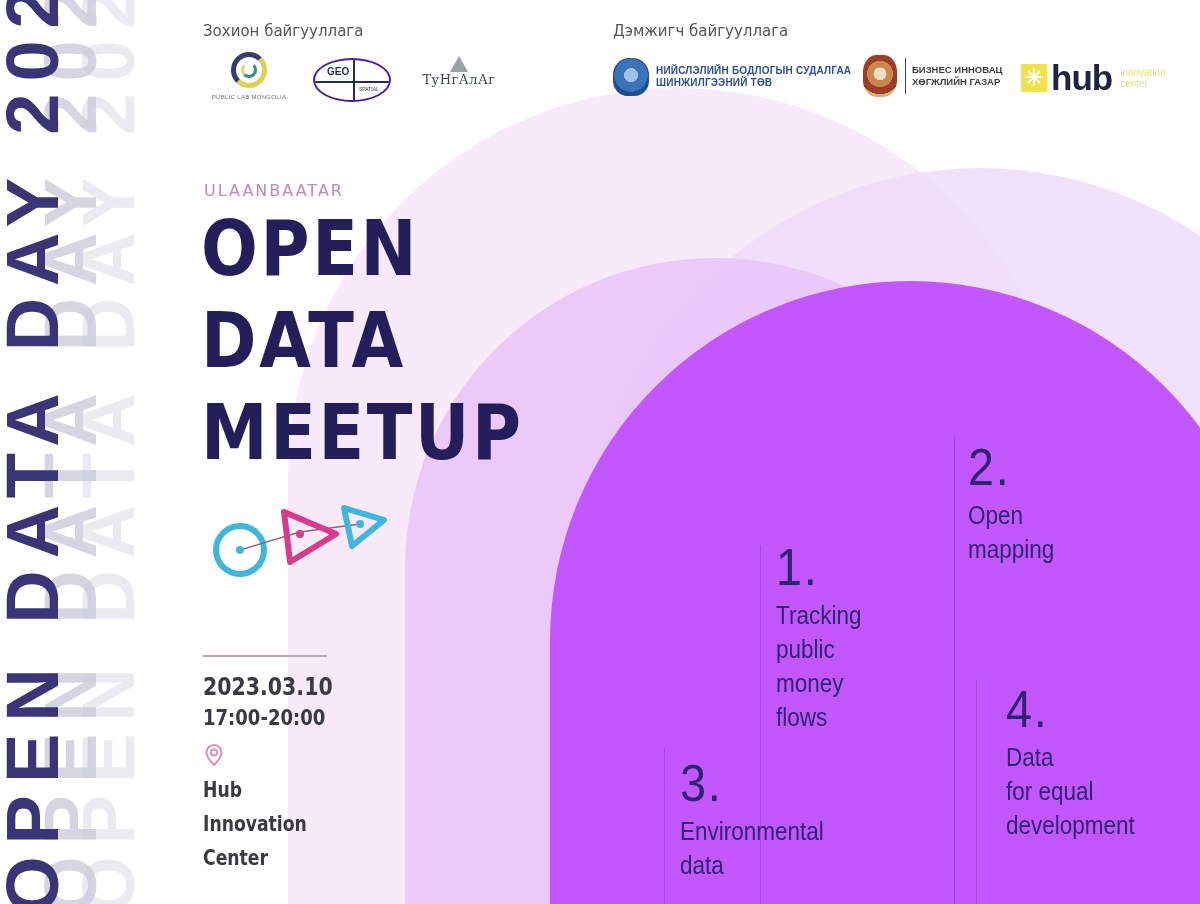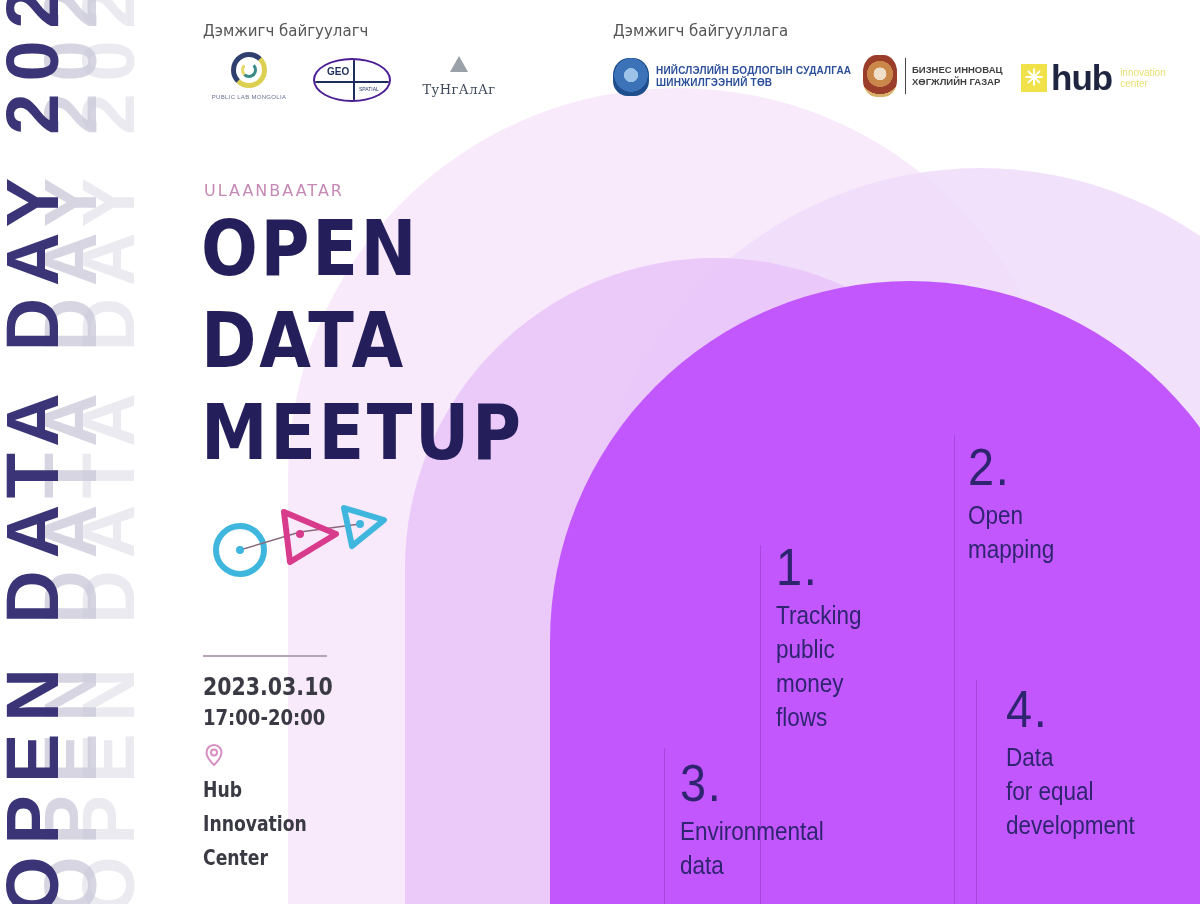--- a/index.html
+++ b/index.html
@@ -53,21 +53,21 @@
     left: 313px; top: 58px; width: 78px; height: 44px;
     border: 2px solid #4c1d95; border-radius: 50%; box-sizing: border-box; overflow: hidden;
   }
   .geo-vline { position: absolute; left: 38px; top: 0; width: 1.5px; height: 100%; background: #1e2e5c; }
   .geo-hline { position: absolute; left: 0; top: 21px; width: 100%; height: 1.5px; background: #1e2e5c; }
   .geo-txt { position: absolute; left: 12px; top: 6px; font-size: 10px; font-weight: 700; color: #1e2e5c; }
   .geo-sub { position: absolute; left: 44px; top: 26px; font-size: 5px; color: #1e2e5c; }
 
   .logo-tungalag { left: 413px; top: 56px; width: 92px; height: 46px; flex-direction: column; }
   .tg-tri { width: 0; height: 0; border-left: 9px solid transparent; border-right: 9px solid transparent; border-bottom: 16px solid #9aa1a8; }
-  .tg-txt { font-family: "DejaVu Serif", serif; font-size: 13px; color: #3e4a5a; letter-spacing: 0.5px; margin-top: 10px; }
+  .tg-txt { font-family: "DejaVu Serif", serif; font-size: 13px; color: #3e4a5a; letter-spacing: 0.5px; margin-top: 0; }
 
   .logo-nbsshtt { left: 613px; top: 58px; }
   .emblem-blue {
     width: 36px; height: 38px; border-radius: 45% 45% 40% 40%;
     background: radial-gradient(circle at 50% 45%, #9cc2e8 0 25%, #3b72b8 26% 60%, #1e4e8c 61%);
   }
   .nbs-text { margin-left: 7px; font-size: 10px; font-weight: 700; color: #2b4f9a; line-height: 12px; letter-spacing: 0.2px; }
 
   .logo-bizinn { left: 863px; top: 55px; align-items: center; }
   .emblem-red {
@@ -125,21 +125,21 @@
   <div class="arch arch-b"></div>
   <div class="arch arch-c"></div>
   <div class="arch arch-d"></div>
 
   <div class="vtitle">
     <div class="vtxt echo2">OPEN DATA DAY 2023</div>
     <div class="vtxt echo1">OPEN DATA DAY 2023</div>
     <div class="vtxt main">OPEN DATA DAY 2023</div>
   </div>
 
-  <div class="hdr-label org-label">Дэмжигч байгуулагч</div>
+  <div class="hdr-label org-label">Зохион байгууллага</div>
   <div class="hdr-label spn-label">Дэмжигч байгууллага</div>
 
   <div class="logo logo-publiclab">
     <div class="publiclab-ring"></div>
     <div class="publiclab-txt">PUBLIC LAB MONGOLIA</div>
   </div>
 
   <div class="logo logo-geo">
     <div class="geo-vline"></div>
     <div class="geo-hline"></div>

